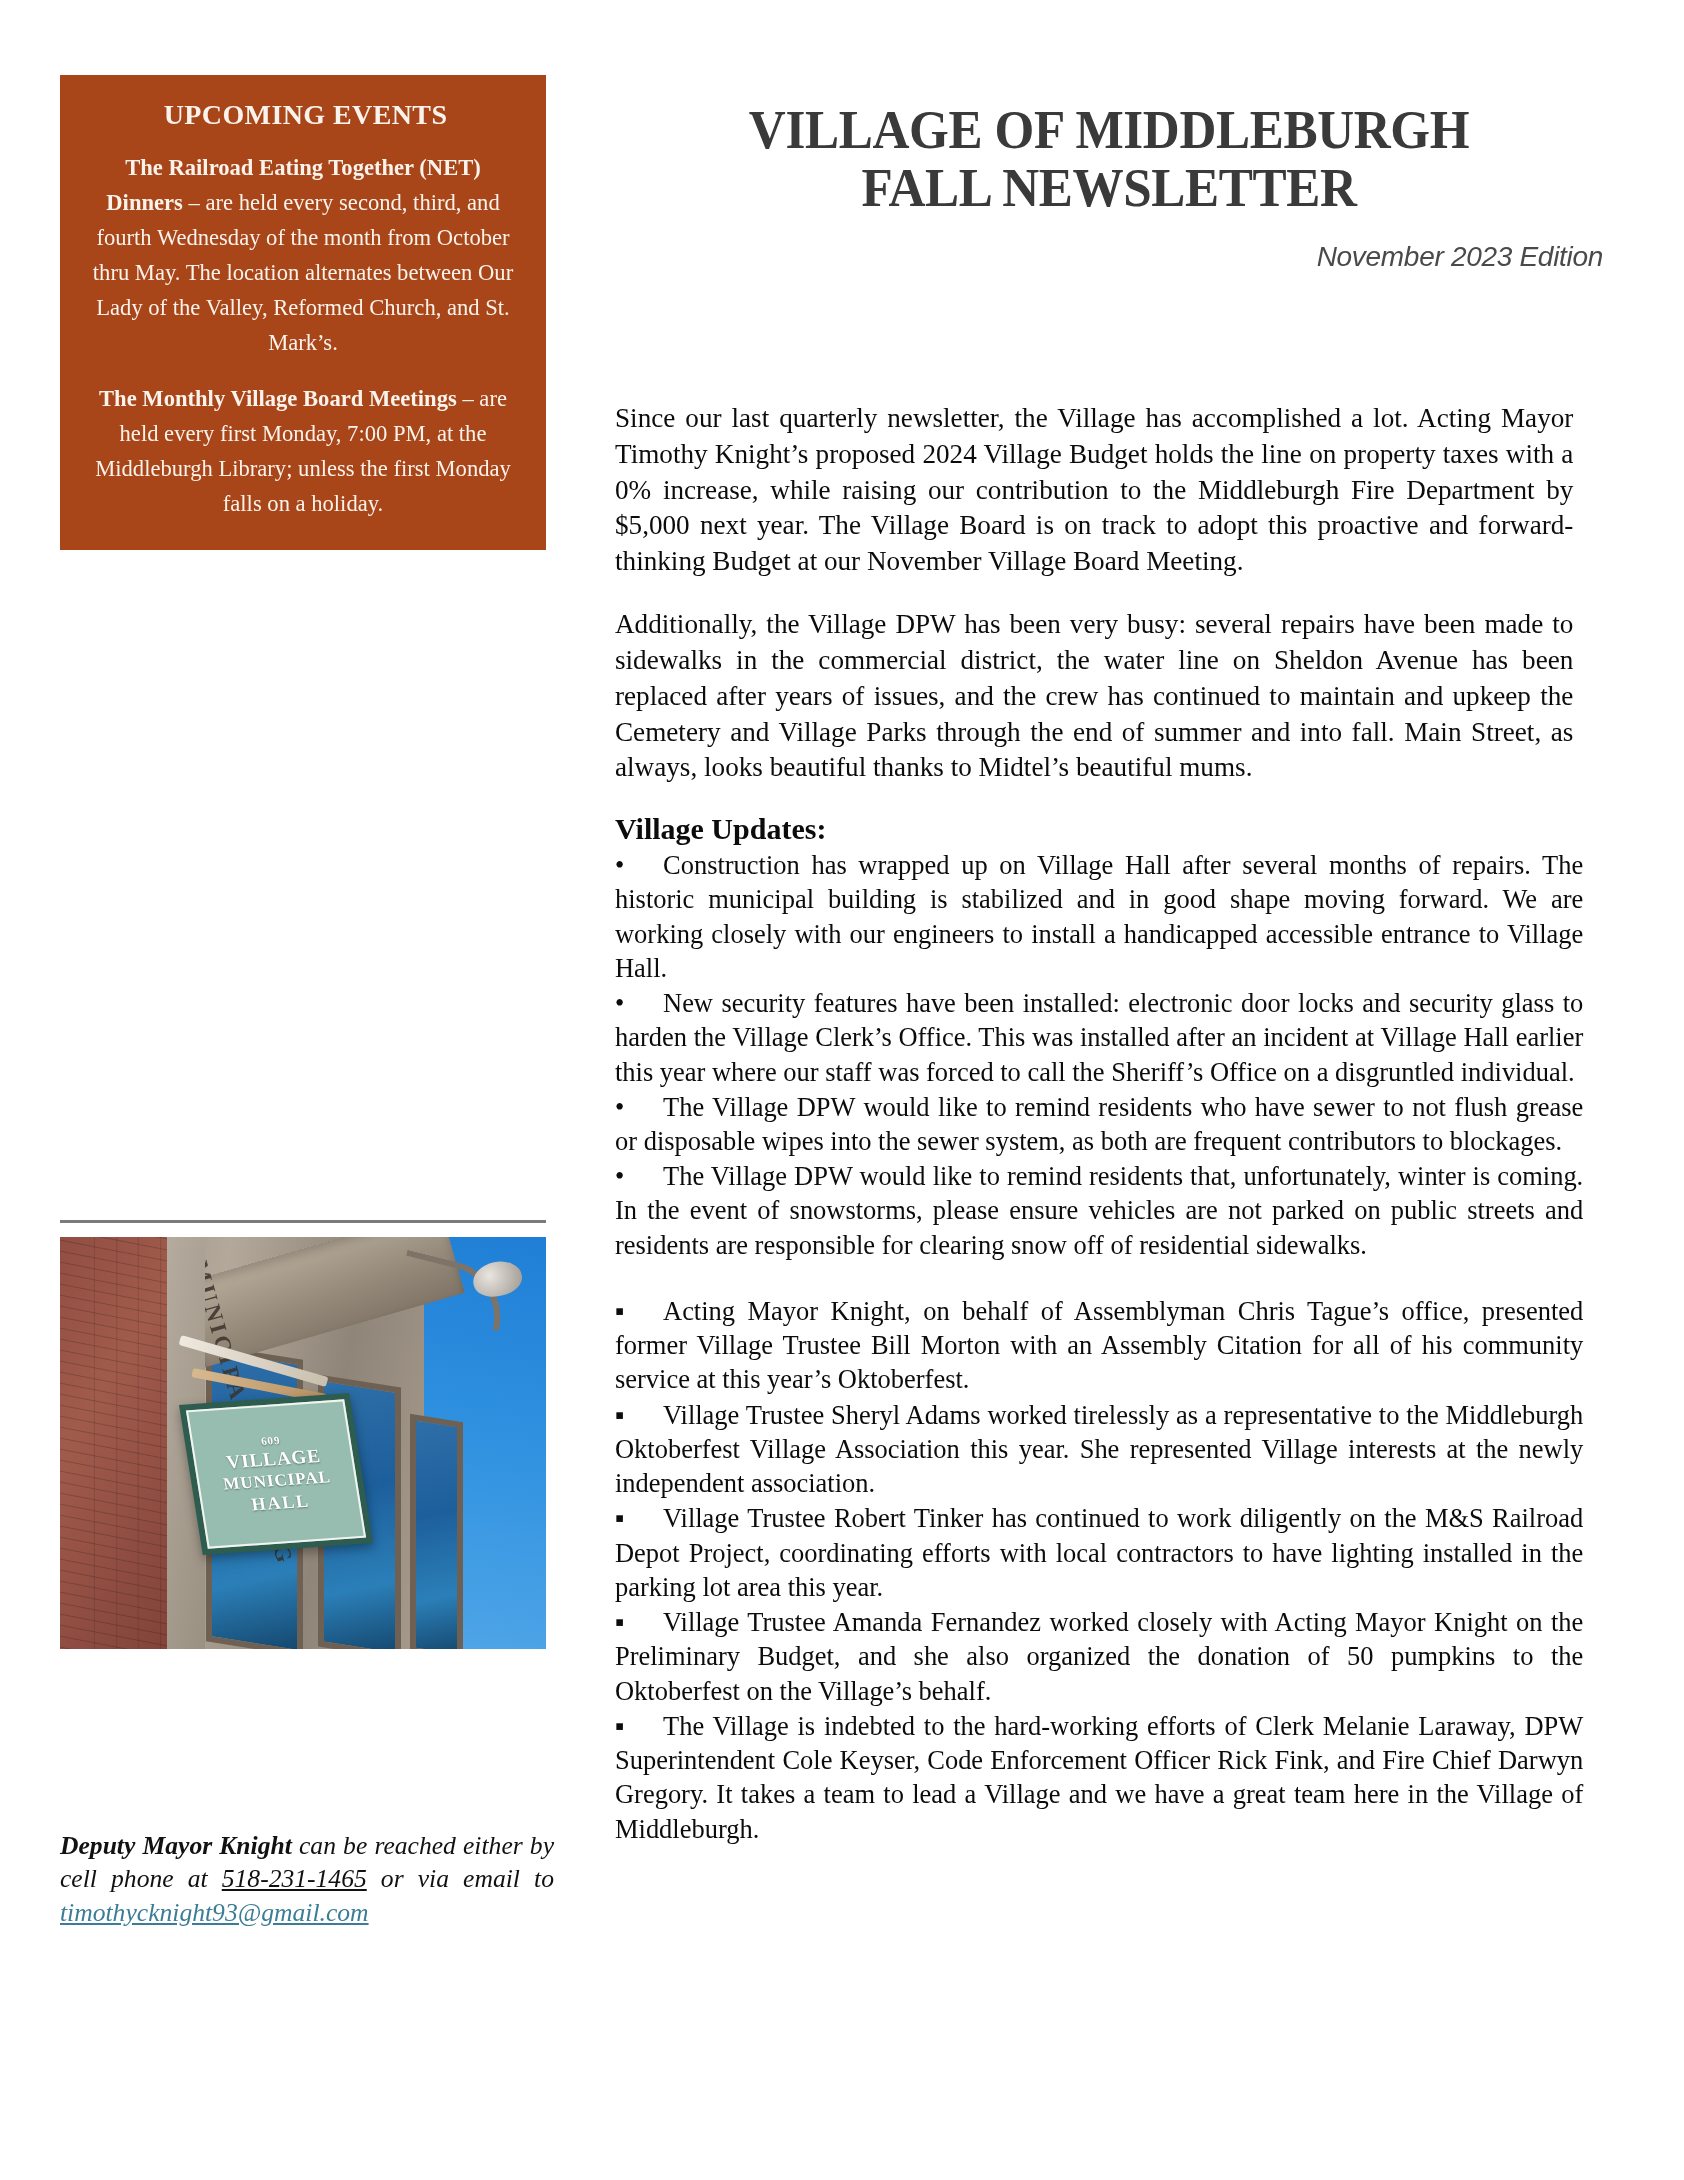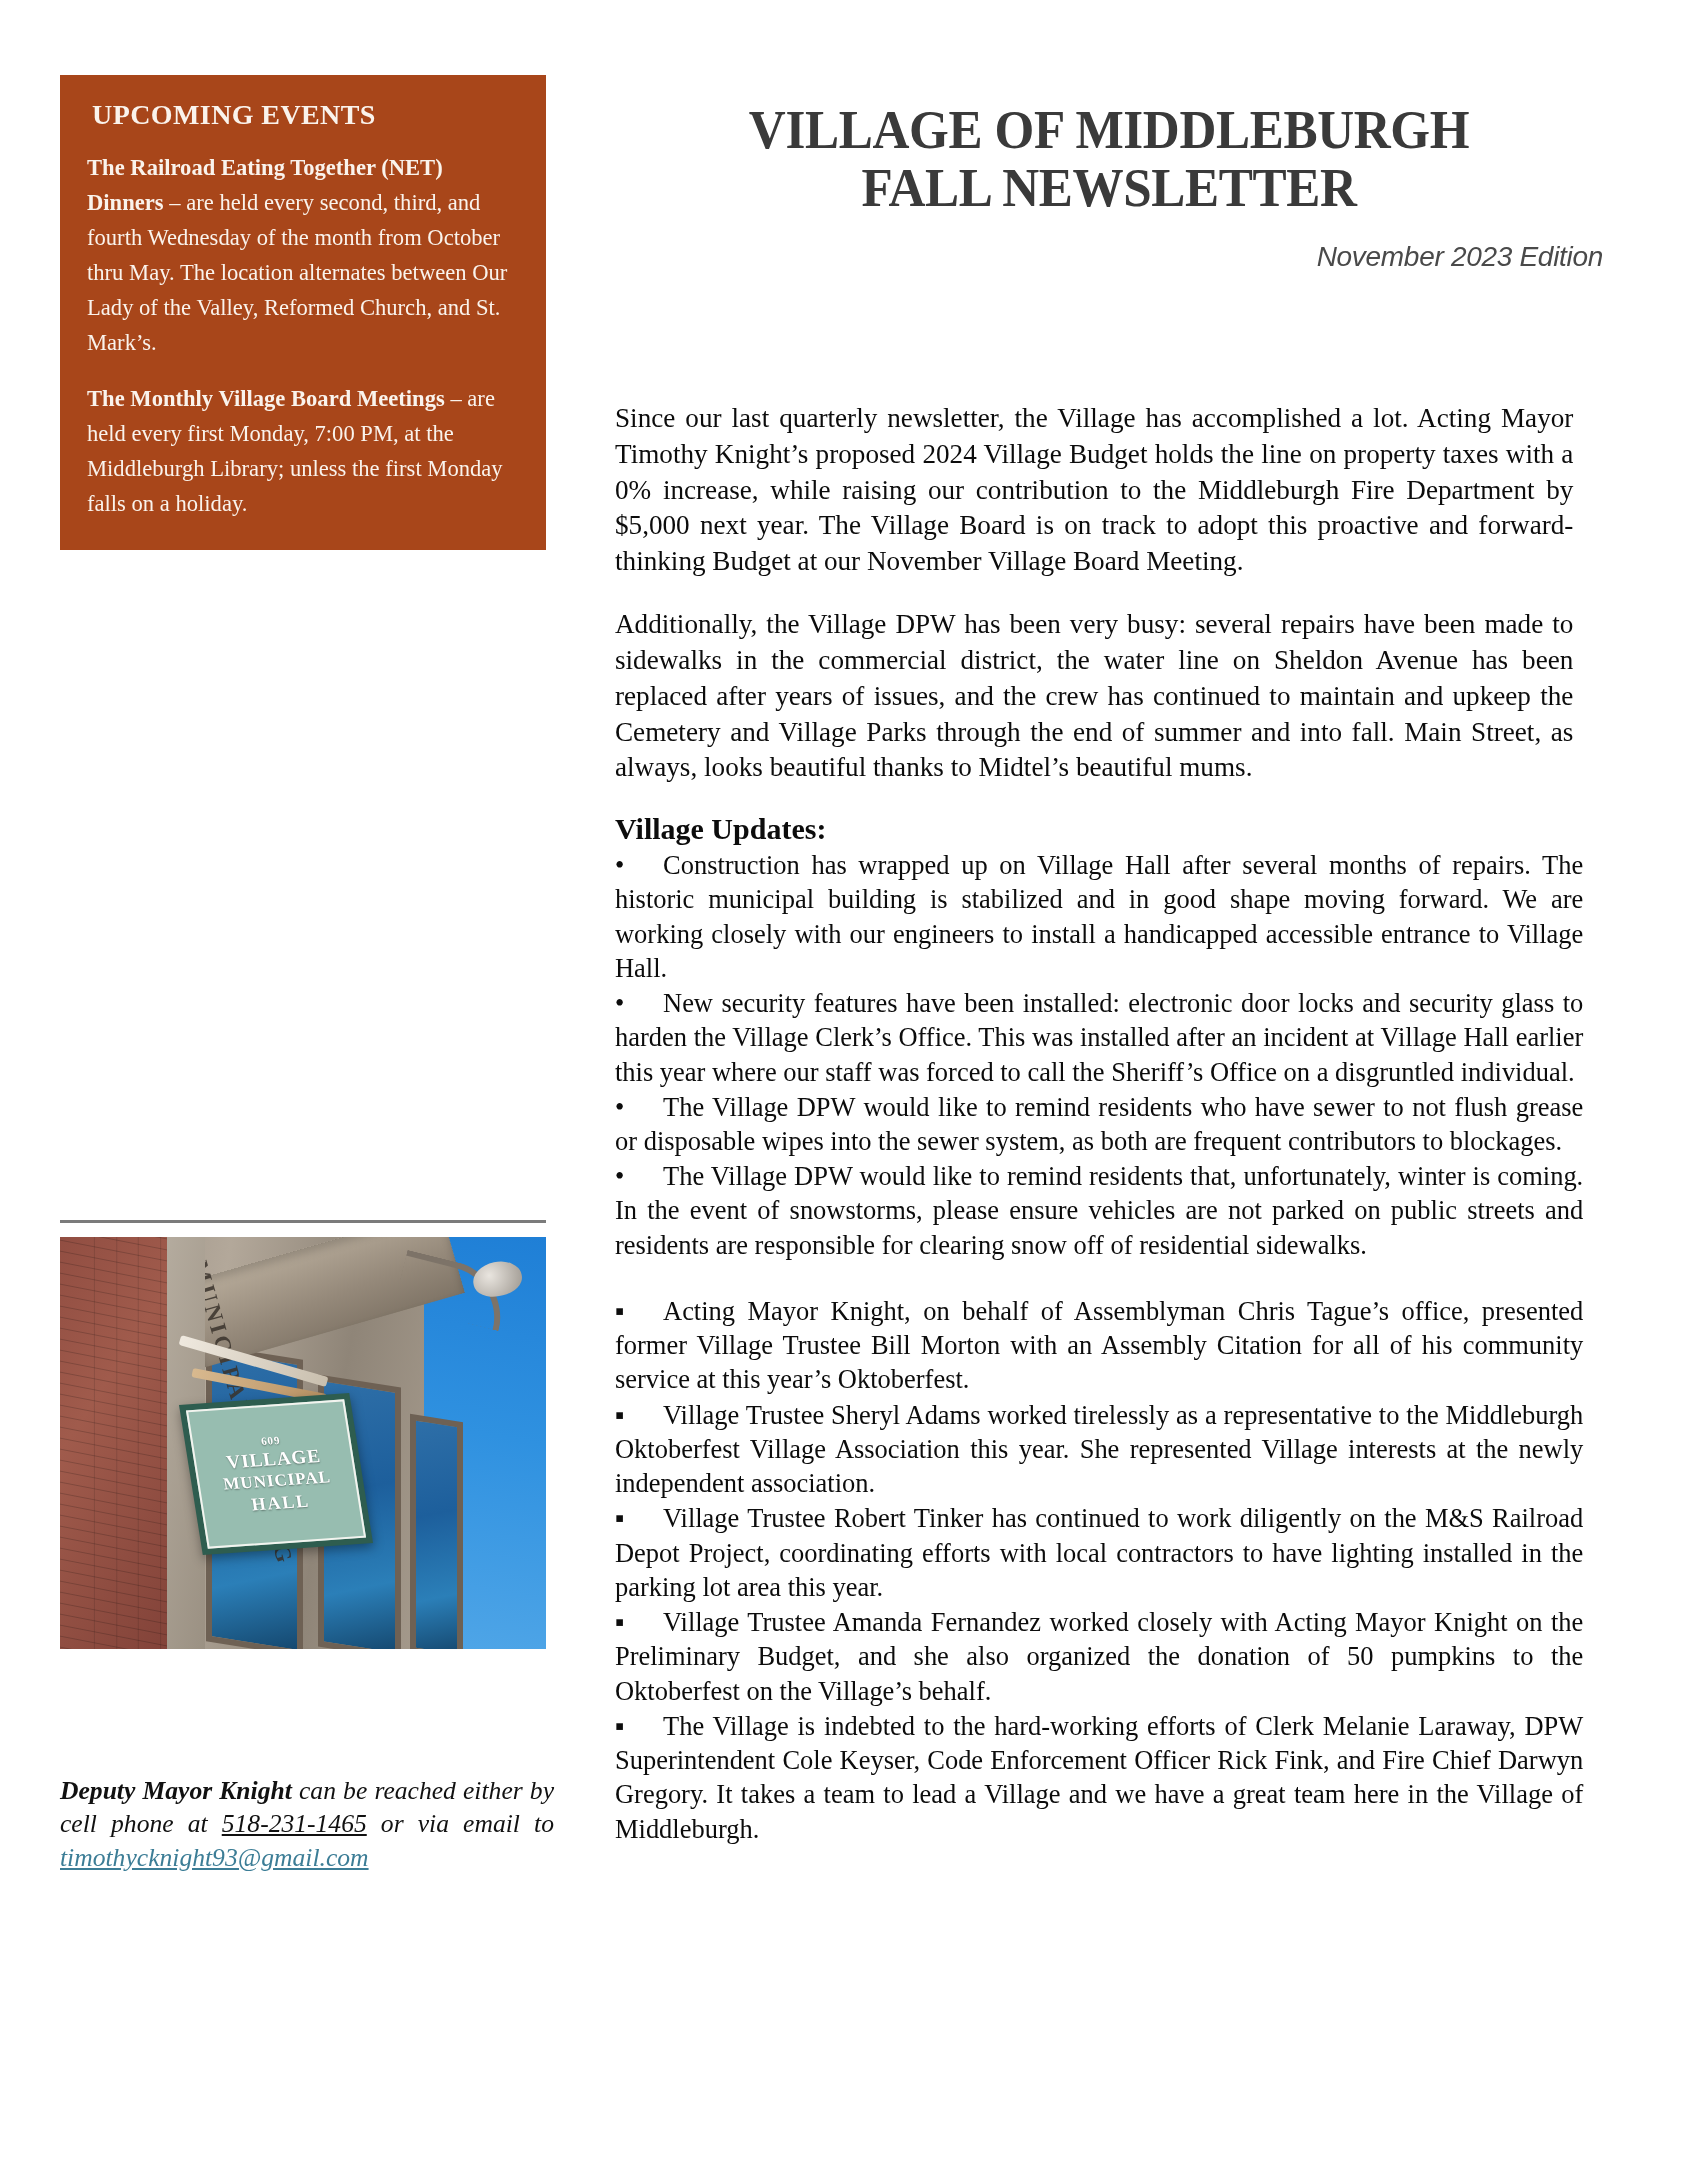--- a/index.html
+++ b/index.html
@@ -24,20 +24,21 @@
     height: 2181px;
     background: #ffffff;
   }
 
   
   .sidebar {
     position: absolute;
     left: 60px;
     top: 75px;
     width: 486px;
+    text-align: center;
   }
 
   .events-box {
     background: #A8461A;
     color: #FAF3EC;
     padding: 22px 27px 25.6px 27px;
     box-sizing: border-box;
     width: 486px;
   }
 
@@ -203,21 +204,21 @@
     width: 494px;
     font-family: "Liberation Serif", "DejaVu Serif", serif;
     font-style: italic;
     font-size: 25.6px;
     line-height: 1.3;
     color: #111111;
     text-align: justify;
   }
   .side-note .sn-bold { font-weight: bold; }
   .side-note-1 { top: 1691px; }
-  .side-note-2 { top: 1774px; font-style: italic; }
+  .side-note-2 { top: 1829px; font-style: italic; }
   .u-line { text-decoration: underline; }
   .mail-link { color: #3c7d96; text-decoration: underline; }
 
   
   .main {
     position: absolute;
     left: 615px;
     top: 101px;
     width: 988px;
   }

